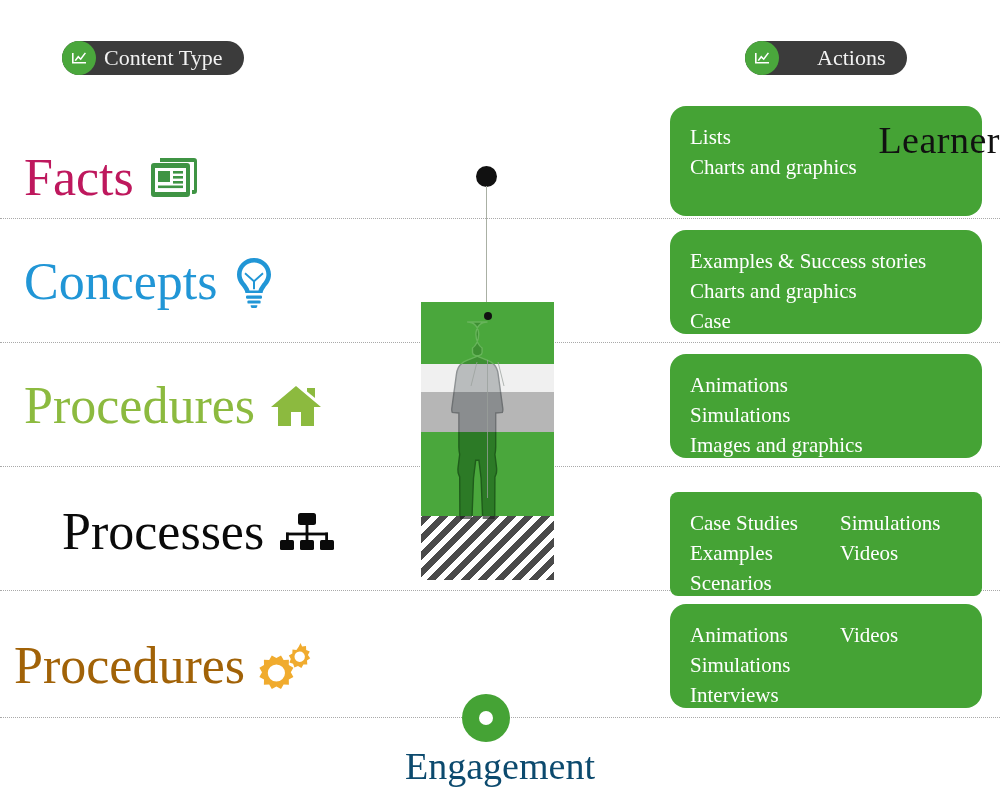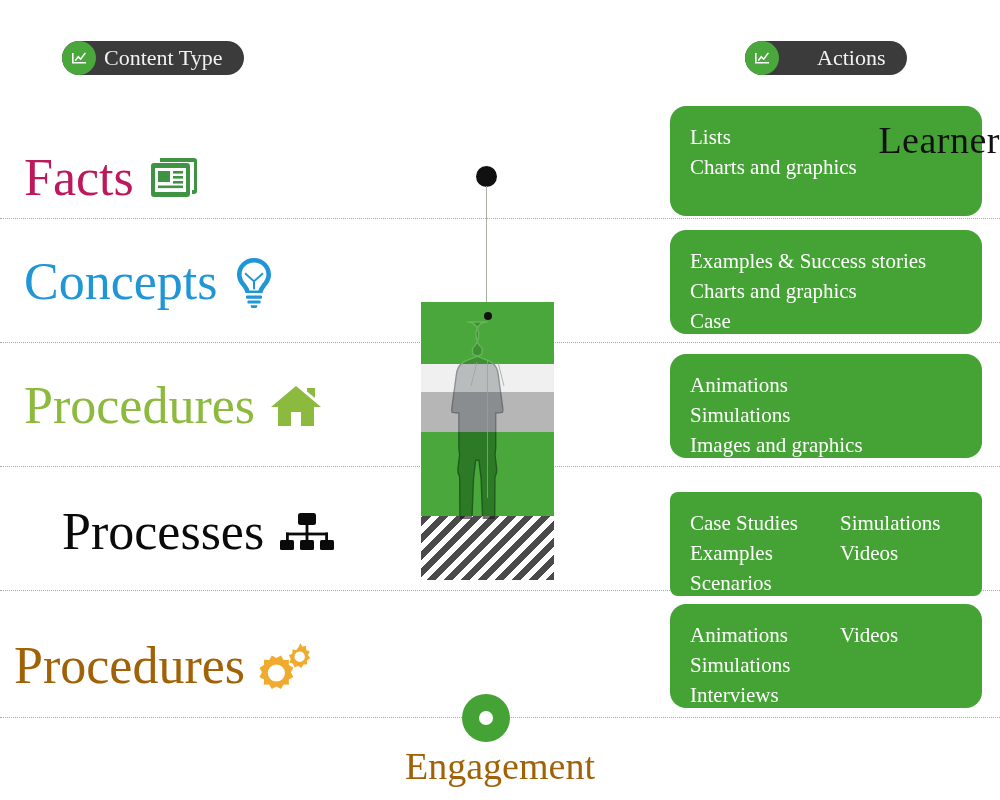--- a/index.html
+++ b/index.html
@@ -200,21 +200,21 @@
     border-radius: 50%;
     background: #ffffff;
   }
   #engagement-title {
     position: absolute;
     left: 0;
     top: 744px;
     width: 1000px;
     text-align: center;
     font-size: 38px;
-    color: #a16207;
+    color: #0c4a6e;
   }
 </style>
 </head>
 <body>
 
 <div id="stage">
 
   <div class="divider" style="top:218px;"></div>
   <div class="divider" style="top:342px;"></div>
   <div class="divider" style="top:466px;"></div>

